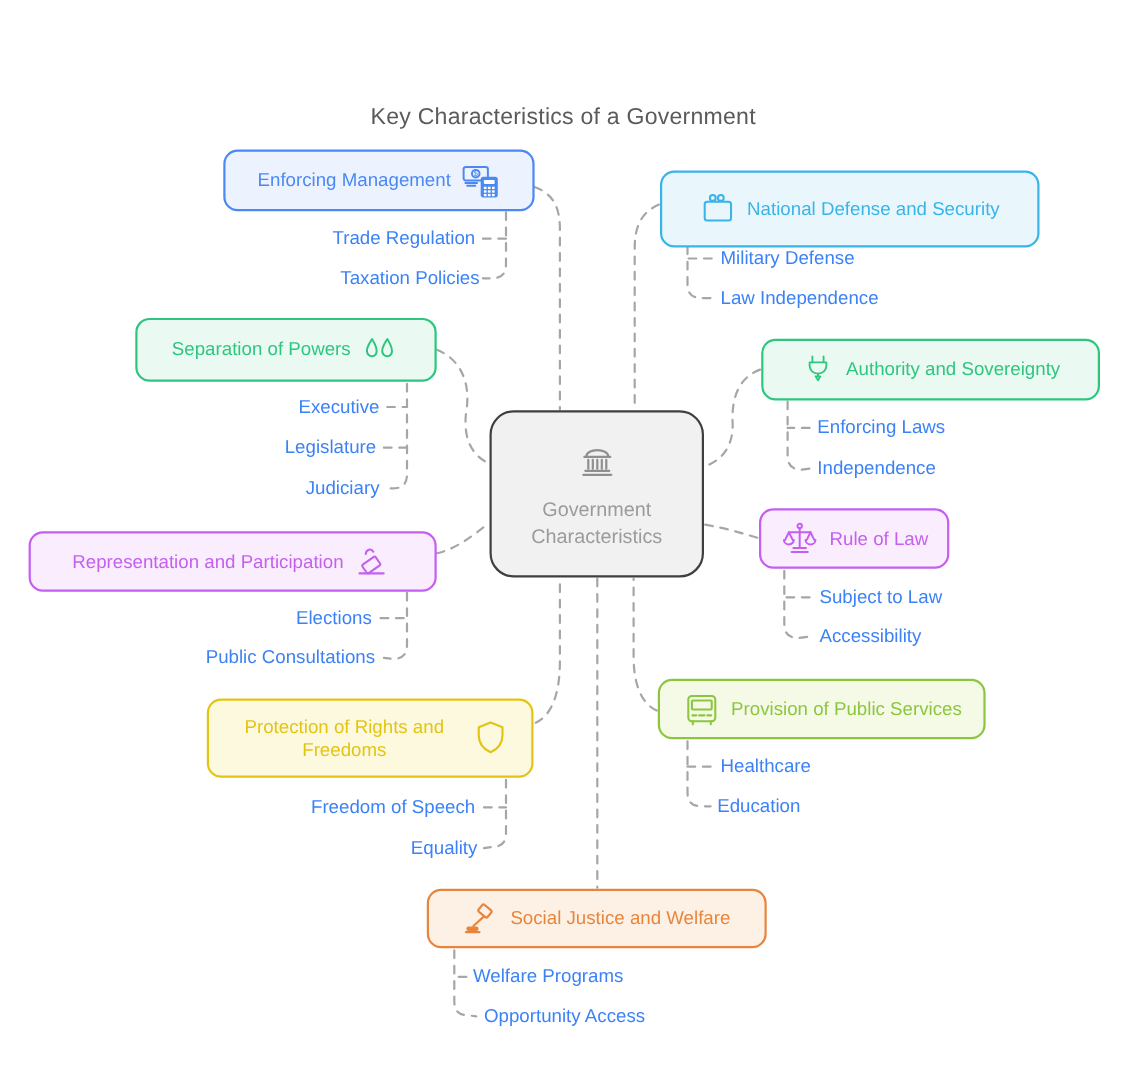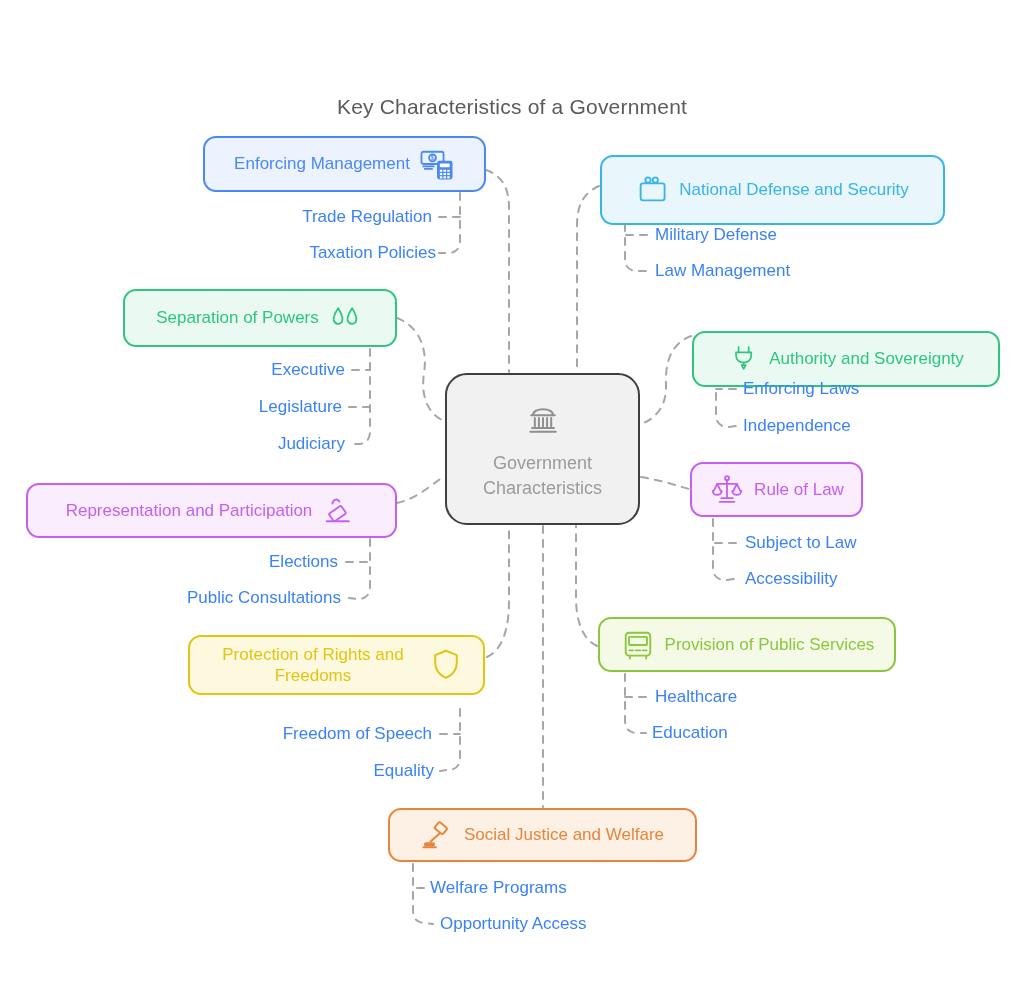--- a/index.html
+++ b/index.html
@@ -121,21 +121,21 @@
   <div class="node c-green" style="left: 123px; top: 289px; width: 274px; height: 58px; --col: #2ec67e; --fill: #eafaf2;">
     <span>Separation of Powers</span>
     <span class="icon">
       <svg width="36" height="30" viewBox="0 0 44 30" fill="none" stroke="currentColor" stroke-width="2.2" stroke-linejoin="round">
         <path d="M12.5 3 C7 11 5.5 17.5 8.5 20.5 C11 23 15 22.5 16.8 19.8 C18.8 16.5 16.8 10 12.5 3 Z"></path>
         <path d="M29.5 3 C24 11 22.5 17.5 25.5 20.5 C28 23 32 22.5 33.8 19.8 C35.8 16.5 33.8 10 29.5 3 Z"></path>
       </svg>
     </span>
   </div>
 
-  <div class="node c-green" style="left: 692px; top: 308px; width: 308px; height: 56px; margin-top: 23px; --col: #2ec67e; --fill: #eafaf2;">
+  <div class="node c-green" style="left: 692px; top: 308px; width: 308px; height: 56px; --col: #2ec67e; --fill: #eafaf2;">
     <span class="icon">
       <svg width="32" height="34" viewBox="0 0 44 40" fill="none" stroke="currentColor" stroke-width="2.3" stroke-linecap="round" stroke-linejoin="round">
         <path d="M14.5 3.5 V11 M28.5 3.5 V11"></path>
         <path d="M11 11 H32 V15 C32 21 27.5 25 21.5 25 C15.5 25 11 21 11 15 Z"></path>
         <path d="M21.5 25 V28.5"></path>
         <path d="M21.5 33.5 L18.5 28.5 H24.5 Z"></path>
       </svg>
     </span>
     <span>Authority and Sovereignty</span>
   </div>
@@ -163,21 +163,21 @@
         <path d="M4.5 21 A5.5 5 0 0 0 15.5 21"></path>
         <path d="M34 12.5 L29.8 21 M34 12.5 L38.2 21"></path>
         <path d="M28.5 21 A5.5 5 0 0 0 39.5 21"></path>
         <path d="M15 30 H29"></path>
         <path d="M13 34.5 H31"></path>
       </svg>
     </span>
     <span>Rule of Law</span>
   </div>
 
-  <div class="node c-yellow" style="left: 188px; top: 635px; width: 297px; height: 60px; text-align: center; --col: #e4c413; --fill: #fdf9df;">
+  <div class="node c-yellow" style="left: 188px; top: 635px; width: 297px; height: 72px; text-align: center; --col: #e4c413; --fill: #fdf9df;">
     <span style="max-width:210px">Protection of Rights and Freedoms</span>
     <span class="icon">
       <svg width="38" height="38" viewBox="0 0 44 42" fill="none" stroke="currentColor" stroke-width="2.3" stroke-linejoin="round">
         <path d="M22 4.5 L34.5 9.5 V18 C34.5 26.5 29.5 32.5 22 36 C14.5 32.5 9.5 26.5 9.5 18 V9.5 Z"></path>
       </svg>
     </span>
   </div>
 
   <div class="node c-lime" style="left: 598px; top: 617px; width: 298px; height: 55px; --col: #8cc63f; --fill: #f4fae6;">
     <span class="icon">
@@ -210,21 +210,21 @@
   <div class="sub anchor-l" style="right:588px;top:253px">Taxation Policies</div>
   <div class="sub anchor-l" style="right:679px;top:370px">Executive</div>
   <div class="sub anchor-l" style="right:682px;top:407px">Legislature</div>
   <div class="sub anchor-l" style="right:679px;top:444px">Judiciary</div>
   <div class="sub anchor-l" style="right:686px;top:562px">Elections</div>
   <div class="sub anchor-l" style="right:683px;top:598px">Public Consultations</div>
   <div class="sub anchor-l" style="right:592px;top:734px">Freedom of Speech</div>
   <div class="sub anchor-l" style="right:590px;top:771px">Equality</div>
 
   <div class="sub" style="left:655px;top:235px">Military Defense</div>
-  <div class="sub" style="left:655px;top:271px">Law Management</div>
+  <div class="sub" style="left:655px;top:271px">Law Independence</div>
   <div class="sub" style="left:743px;top:389px">Enforcing Laws</div>
   <div class="sub" style="left:743px;top:426px">Independence</div>
   <div class="sub" style="left:745px;top:543px">Subject to Law</div>
   <div class="sub" style="left:745px;top:579px">Accessibility</div>
   <div class="sub" style="left:655px;top:697px">Healthcare</div>
   <div class="sub" style="left:652px;top:733px">Education</div>
   <div class="sub" style="left:430px;top:888px">Welfare Programs</div>
   <div class="sub" style="left:440px;top:924px">Opportunity Access</div>
 
 </div>

